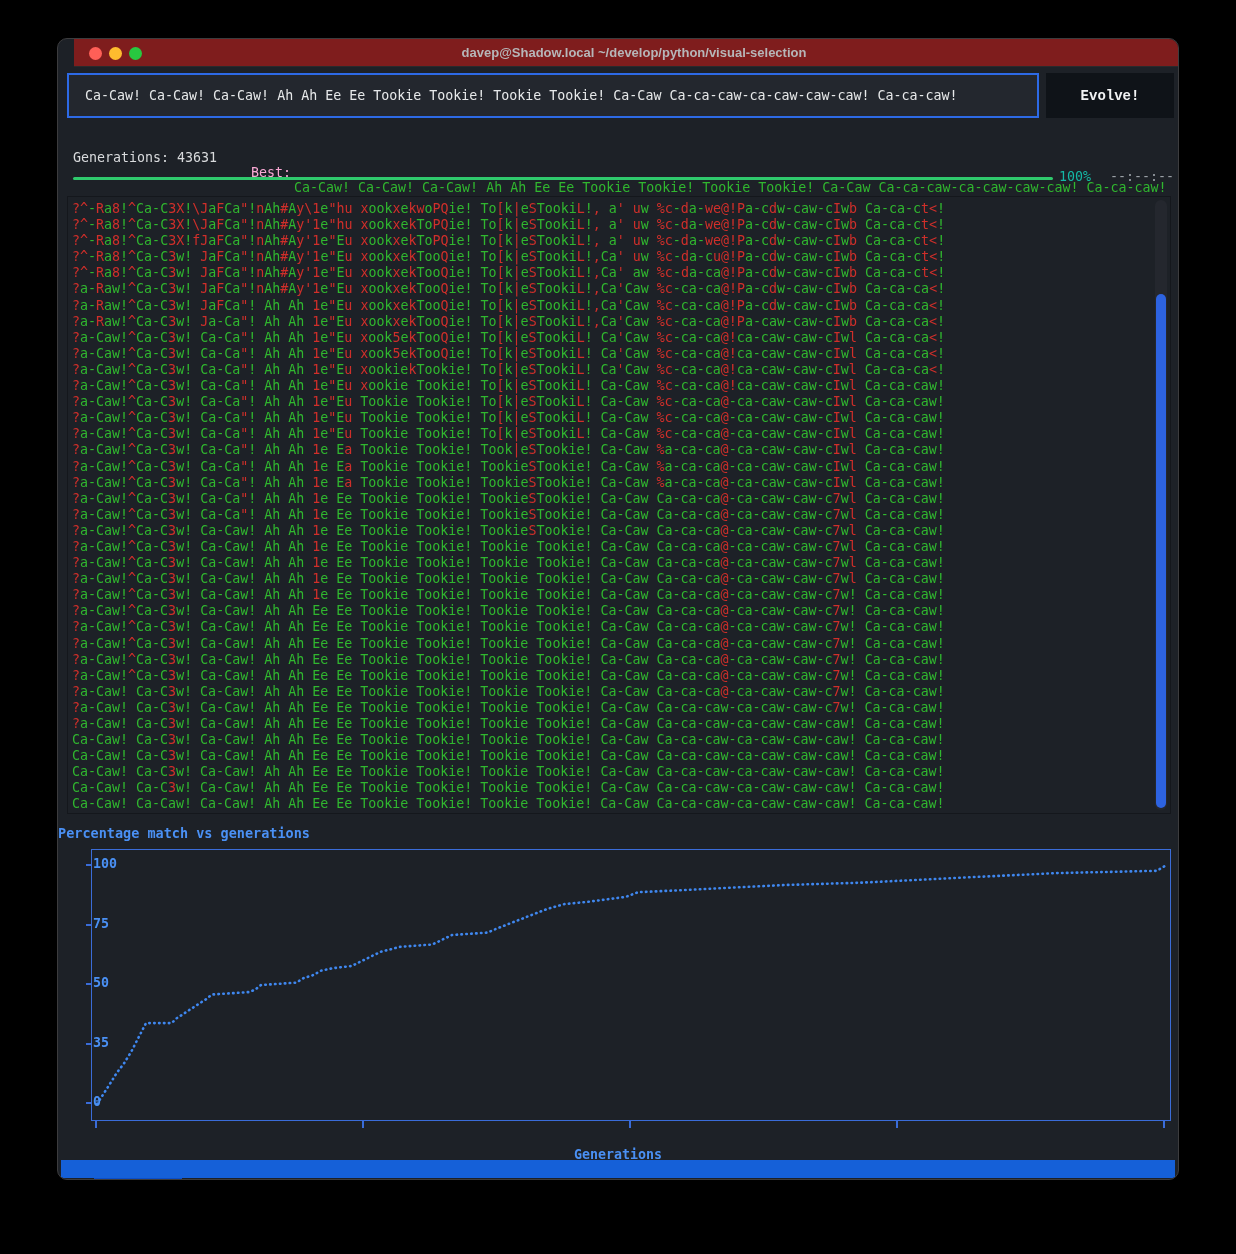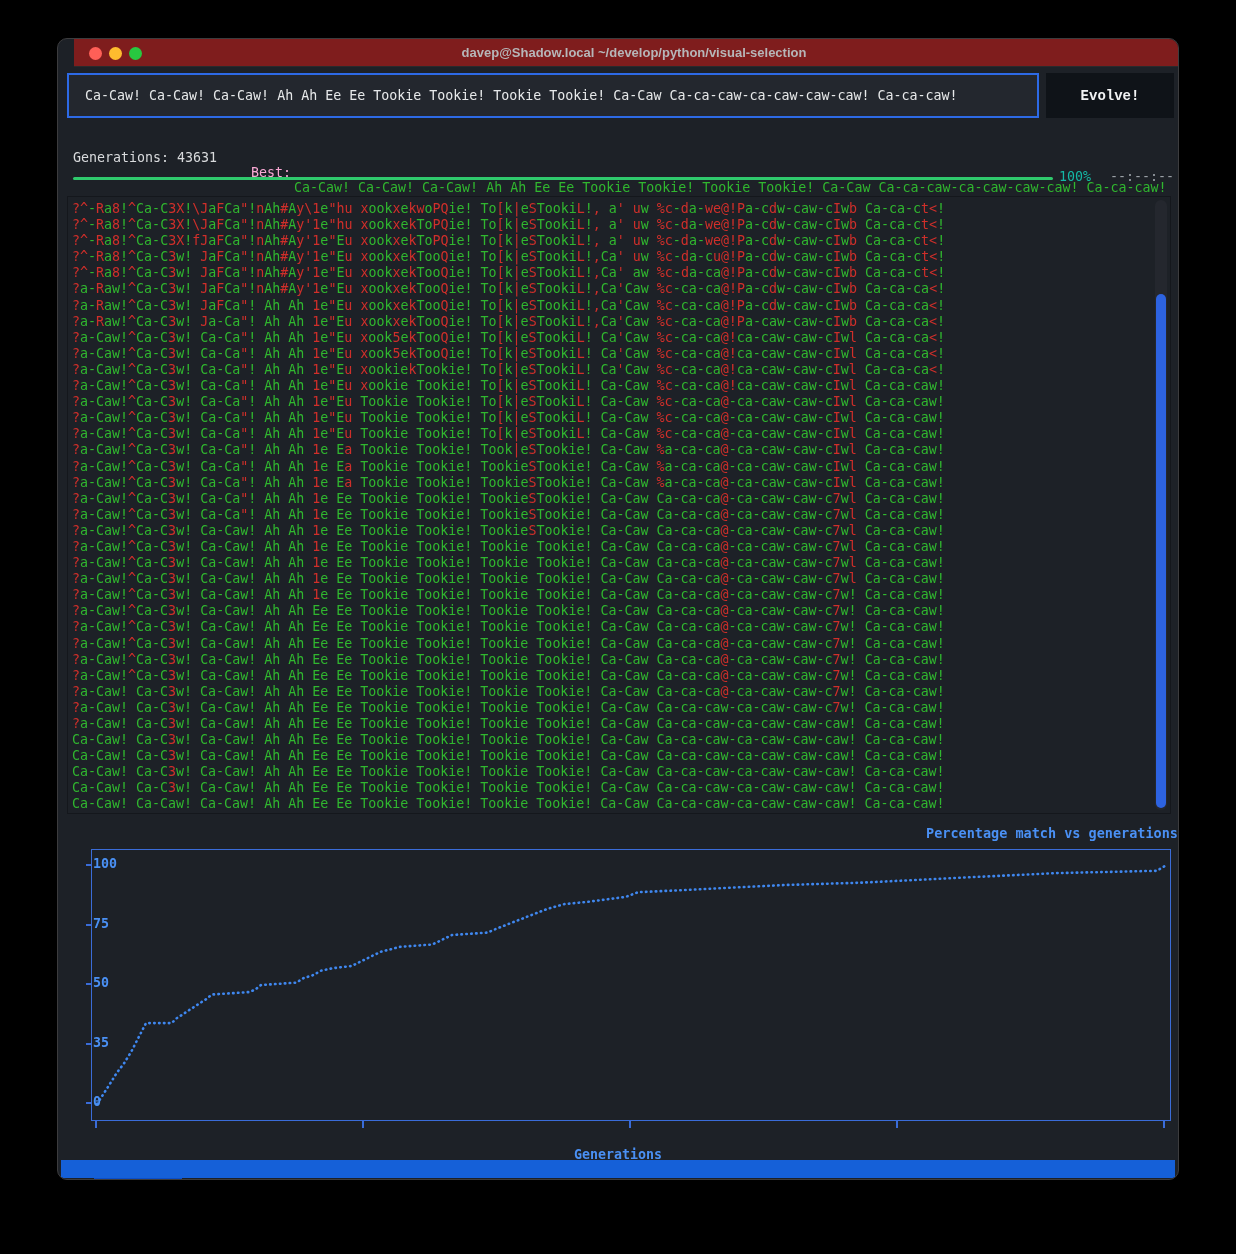--- a/index.html
+++ b/index.html
@@ -34,21 +34,21 @@
   #progress-percent{position:absolute;left:1001px;top:0;color:#14b8a6;font-size:13.3px;}
   #progress-eta{position:absolute;left:1052px;top:0;color:#9aa0a6;font-size:13.3px;}
   
   #log-panel{position:absolute;left:9px;top:157px;width:1104px;height:618px;
     border:1px solid #14171c;background:#1d2127;overflow:hidden;}
   #log-lines{position:absolute;left:4px;top:4px;white-space:pre;font-size:13.3px;line-height:16.1px;}
   .g{color:#30b72f;} .r{color:#d02f2a;}
   #log-scrollbar{position:absolute;right:3px;top:3px;bottom:3px;width:12px;background:#24272e;border-radius:6px;}
   #scroll-thumb{position:absolute;left:1px;top:94px;width:10px;height:514px;background:#2d63e1;border-radius:5px;}
   
-  #chart-title{position:absolute;left:0;top:786px;width:100%;text-align:right;
+  #chart-title{position:absolute;left:0;top:786px;width:100%;text-align:left;
     color:#4a90f4;font-weight:bold;font-size:13.5px;}
   #chart-plot{position:absolute;left:33px;top:810px;width:1080px;height:272px;border:1px solid #3a6cd8;}
   #chart-svg{position:absolute;left:0;top:0;}
   .ytick-label{position:absolute;width:28px;text-align:right;color:#4a90f4;font-weight:bold;font-size:13.3px;height:18px;padding-left:35px;}
   .ytick-dash{position:absolute;width:5px;height:2px;background:#3a6cd8;}
   .xtick-mark{position:absolute;width:2px;height:7px;background:#3a6cd8;top:1082px;}
   .xtick-label{position:absolute;top:1147px;width:90px;text-align:center;color:#4a90f4;font-weight:bold;font-size:13px;}
   #ylabel-caption{position:absolute;left:9px;top:1147px;color:#4a90f4;font-weight:normal;font-size:13.3px;}
   #xlabel-caption{position:absolute;left:0;top:1108px;width:100%;text-align:center;color:#4a90f4;font-weight:bold;font-size:13.3px;}
   

